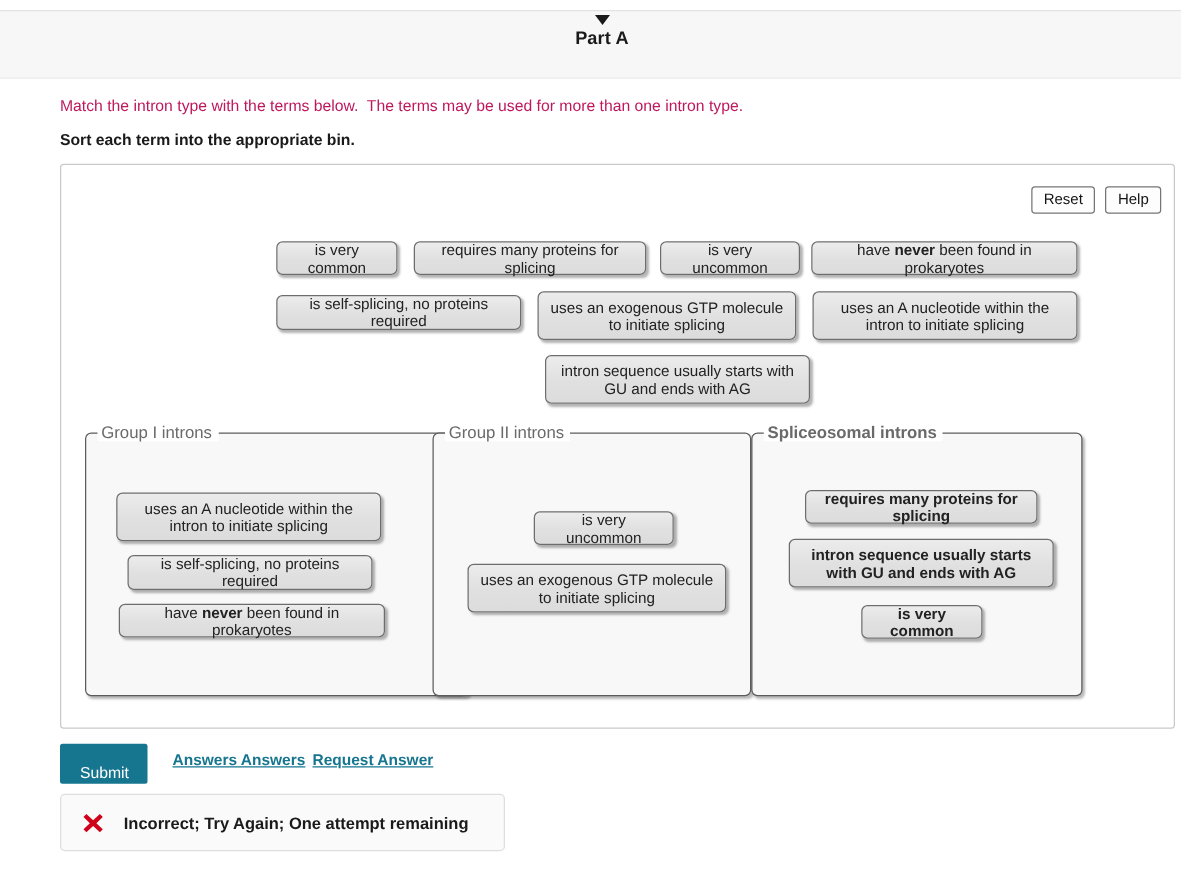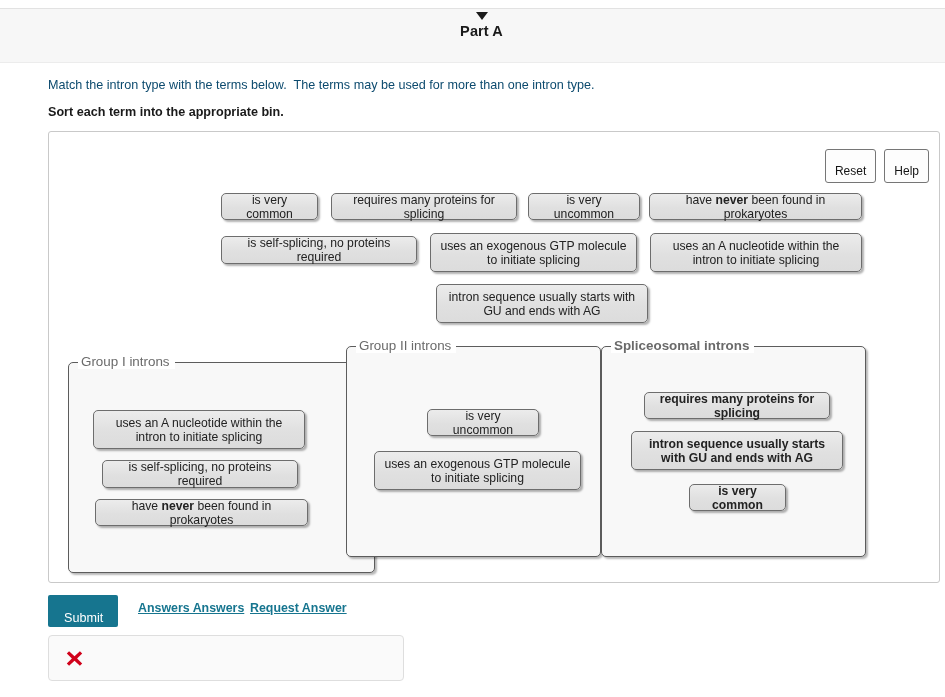--- a/index.html
+++ b/index.html
@@ -47,21 +47,21 @@
     color: #1a1a1a;
     letter-spacing: .1px;
   }
 
   
   .prompt {
     position: absolute;
     left: 48px;
     top: 78px;
     font-size: 12.6px;
-    color: #0c4a6e;
+    color: #be185d;
     white-space: pre;
   }
   .prompt-bold {
     position: absolute;
     left: 48px;
     top: 105px;
     font-size: 12.6px;
     font-weight: bold;
     color: #1a1a1a;
     text-align: center;
@@ -87,21 +87,21 @@
     display: flex;
     gap: 8px;
   }
   .tool-btn {
     font-family: "Liberation Sans", sans-serif;
     font-size: 12px;
     color: #141414;
     background: #fdfdfd;
     border: 1px solid #767676;
     border-radius: 3px;
-    padding: 14px 9px 3px 9px;
+    padding: 2px 9px 3px 9px;
     line-height: 15px;
     cursor: pointer;
   }
 
   
   .tile {
     position: absolute;
     box-sizing: border-box;
     background: linear-gradient(to bottom, #ececec 0%, #e0e0e0 55%, #dcdcdc 100%);
     border: 1px solid #6d6d6d;
@@ -243,21 +243,21 @@
       </div>
       <div class="tile" style="left: 601px; top: 101px; width: 212px; height: 39px;">
         <span>uses an A nucleotide within the intron to initiate splicing</span>
       </div>
       <div class="tile" style="left: 387px; top: 152px; width: 212px; height: 39px;">
         <span>intron sequence usually starts with GU and ends with AG</span>
       </div>
     </div>
 
   <div id="bins-container">
-      <div class="bin" style="left: 19px; top: 214px; width: 307px; height: 211px; margin-top: 16px;">
+      <div class="bin" style="left: 19px; top: 214px; width: 307px; height: 211px;">
         <div class="bin-label">Group I introns</div>
         <div class="tile" style="left: 24px; top: 47px; width: 212px; height: 39px;">
           <span>uses an A nucleotide within the intron to initiate splicing</span>
         </div>
         <div class="tile" style="left: 33px; top: 97px; width: 196px; height: 28px;">
           <span>is self-splicing, no proteins required</span>
         </div>
         <div class="tile" style="left: 26px; top: 136px; width: 213px; height: 27px;">
           <span>have <b>never</b> been found in prokaryotes</span>
         </div>
@@ -290,13 +290,14 @@
 <button class="submit-btn">Submit</button>
 <a class="footer-link link-prev">Answers Answers</a>
 <a class="footer-link link-request">Request Answer</a>
 
 <div class="feedback">
   <span class="feedback-icon">
     <svg width="17" height="17" viewBox="0 0 17 17">
       <path d="M3.1 1.2 L8.5 6.2 L13.9 1.2 L16.2 3.6 L11.1 8.5 L16.2 13.4 L13.9 15.8 L8.5 10.8 L3.1 15.8 L0.8 13.4 L5.9 8.5 L0.8 3.6 Z" fill="#d0021b"></path>
     </svg>
   </span>
+  <span class="feedback-text">Incorrect; Try Again; One attempt remaining</span>
 </div>
 
 </body></html>

